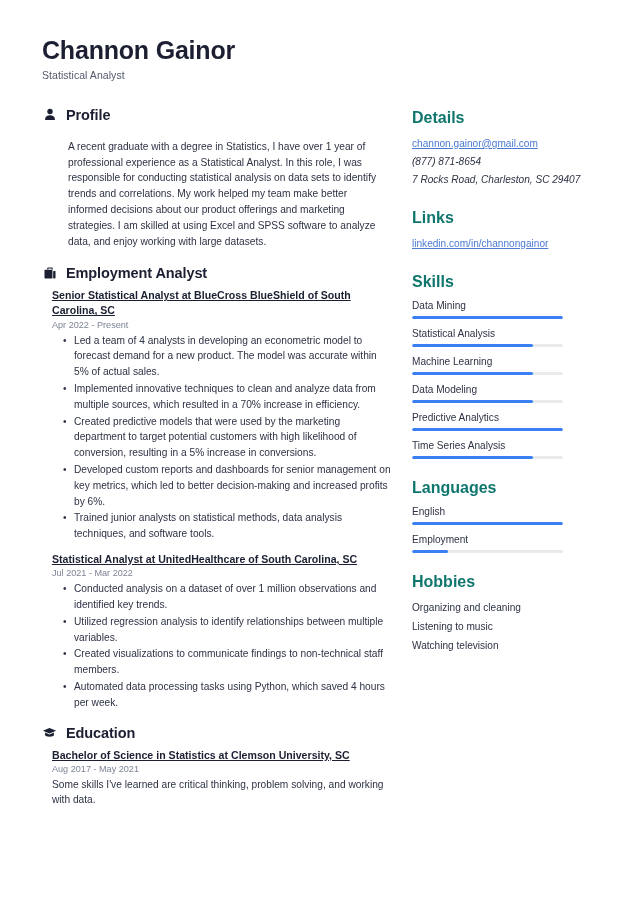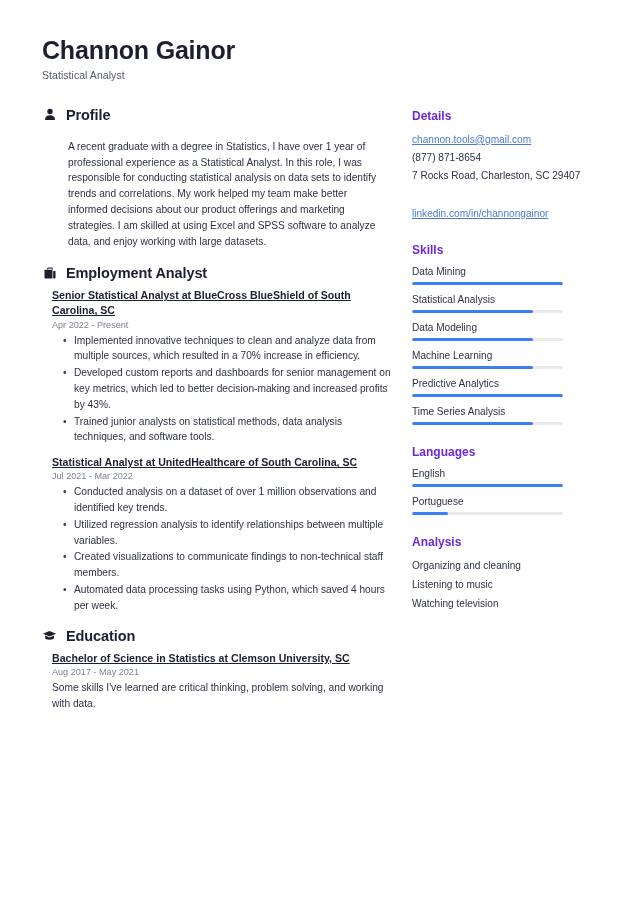--- a/index.html
+++ b/index.html
@@ -129,29 +129,30 @@
     content: "\2022";
     position: absolute;
     left: -11px;
     top: 0;
     color: #2d3244;
   }
 
   
   .side-block { margin-bottom: 20px; }
   .side-title {
-    font-size: 12px;
+    font-size: 16px;
     font-weight: bold;
-    color: #6d28d9;
+    color: #0f766e;
     margin: 0 0 8px 0;
   }
   .side-line {
     font-size: 10.1px;
     color: #2d3244;
     line-height: 1.78;
+    font-style: italic;
   }
   .side-link {
     font-size: 10.1px;
     color: #4a7ad1;
     text-decoration: underline;
     line-height: 1.78;
     display: block;
     word-break: break-all;
   }
 
@@ -223,22 +224,24 @@
             </svg>
           </span>
           <span class="section-title">Employment Analyst</span>
         </div>
         <div class="section-body">
 
           <div class="entry">
             <p class="entry-title">Senior Statistical Analyst at BlueCross BlueShield of South Carolina, SC</p>
             <p class="entry-date">Apr 2022 - Present</p>
             <ul class="bullets">
+              <li>Led a team of 4 analysts in developing an econometric model to forecast demand for a new product. The model was accurate within 5% of actual sales.</li>
               <li>Implemented innovative techniques to clean and analyze data from multiple sources, which resulted in a 70% increase in efficiency.</li>
-              <li>Developed custom reports and dashboards for senior management on key metrics, which led to better decision-making and increased profits by 43%.</li>
+              <li>Created predictive models that were used by the marketing department to target potential customers with high likelihood of conversion, resulting in a 5% increase in conversions.</li>
+              <li>Developed custom reports and dashboards for senior management on key metrics, which led to better decision-making and increased profits by 6%.</li>
               <li>Trained junior analysts on statistical methods, data analysis techniques, and software tools.</li>
             </ul>
           </div>
 
           <div class="entry">
             <p class="entry-title">Statistical Analyst at UnitedHealthcare of South Carolina, SC</p>
             <p class="entry-date">Jul 2021 - Mar 2022</p>
             <ul class="bullets">
               <li>Conducted analysis on a dataset of over 1 million observations and identified key trends.</li>
               <li>Utilized regression analysis to identify relationships between multiple variables.</li>
@@ -268,88 +271,89 @@
           </div>
         </div>
       </div>
 
     </div>
 
     <div class="col-side">
 
       <div class="side-block">
         <p class="side-title">Details</p>
-        <a class="side-link">channon.tools@gmail.com</a>
+        <a class="side-link">channon.gainor@gmail.com</a>
         <div class="side-line">(877) 871-8654</div>
         <div class="side-line">7 Rocks Road, Charleston, SC 29407</div>
       </div>
 
       <div class="side-block">
+        <p class="side-title">Links</p>
         <a class="side-link">linkedin.com/in/channongainor</a>
       </div>
 
       <div class="side-block">
         <p class="side-title">Skills</p>
 
         <div class="rating-row">
           <div class="rating-label">Data Mining</div>
           <div class="rating-track">
             <div class="rating-fill" style="width: 100%;"></div>
           </div>
         </div>
         <div class="rating-row">
           <div class="rating-label">Statistical Analysis</div>
           <div class="rating-track">
             <div class="rating-fill" style="width: 80%;"></div>
           </div>
         </div>
         <div class="rating-row">
+          <div class="rating-label">Machine Learning</div>
+          <div class="rating-track">
+            <div class="rating-fill" style="width: 80%;"></div>
+          </div>
+        </div>
+        <div class="rating-row">
           <div class="rating-label">Data Modeling</div>
           <div class="rating-track">
             <div class="rating-fill" style="width: 80%;"></div>
           </div>
         </div>
         <div class="rating-row">
-          <div class="rating-label">Machine Learning</div>
+          <div class="rating-label">Predictive Analytics</div>
+          <div class="rating-track">
+            <div class="rating-fill" style="width: 100%;"></div>
+          </div>
+        </div>
+        <div class="rating-row">
+          <div class="rating-label">Time Series Analysis</div>
           <div class="rating-track">
             <div class="rating-fill" style="width: 80%;"></div>
           </div>
         </div>
-        <div class="rating-row">
-          <div class="rating-label">Predictive Analytics</div>
+      </div>
+
+      <div class="side-block">
+        <p class="side-title">Languages</p>
+        <div class="rating-row">
+          <div class="rating-label">English</div>
           <div class="rating-track">
             <div class="rating-fill" style="width: 100%;"></div>
           </div>
         </div>
         <div class="rating-row">
-          <div class="rating-label">Time Series Analysis</div>
-          <div class="rating-track">
-            <div class="rating-fill" style="width: 80%;"></div>
-          </div>
-        </div>
-      </div>
-
-      <div class="side-block">
-        <p class="side-title">Languages</p>
-        <div class="rating-row">
-          <div class="rating-label">English</div>
-          <div class="rating-track">
-            <div class="rating-fill" style="width: 100%;"></div>
-          </div>
-        </div>
-        <div class="rating-row">
-          <div class="rating-label">Portuguese</div>
+          <div class="rating-label">Employment</div>
           <div class="rating-track">
             <div class="rating-fill" style="width: 24%;"></div>
           </div>
         </div>
       </div>
 
       <div class="side-block">
-        <p class="side-title">Analysis</p>
+        <p class="side-title">Hobbies</p>
         <div class="hobby-line">Organizing and cleaning</div>
         <div class="hobby-line">Listening to music</div>
         <div class="hobby-line">Watching television</div>
       </div>
 
     </div>
   </div>
 </div>
 
 </body></html>

